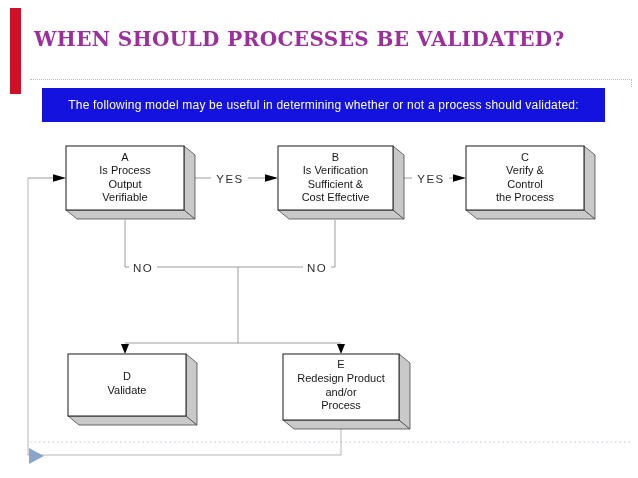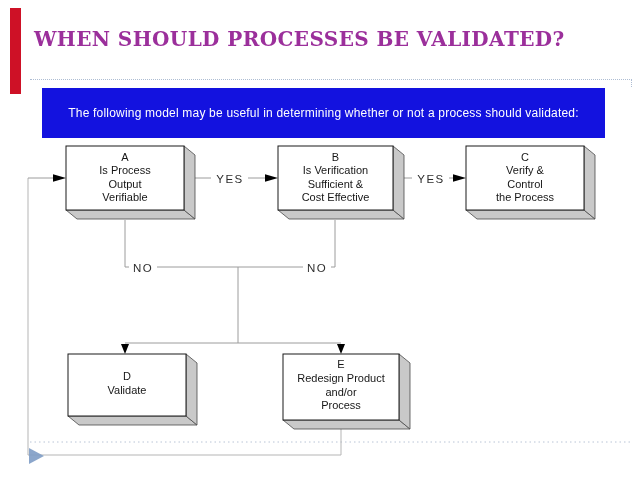--- a/index.html
+++ b/index.html
@@ -19,21 +19,21 @@
   }
   .dotted-top{
     position:absolute;left:30px;top:79px;width:602px;height:0;
     border-top:1px dotted #aebdd3;
   }
   .dotted-top-tick{
     position:absolute;left:631px;top:79px;height:8px;width:0;
     border-left:1px dotted #aebdd3;
   }
   .intro-banner{
-    position:absolute;left:42px;top:88px;width:563px;height:50px;
+    position:absolute;left:42px;top:88px;width:563px;height:34px;
     background:#1312df;color:#ffffff;
     display:flex;align-items:center;justify-content:center;
     font-size:12px;letter-spacing:0.2px;text-align:center;
   }
   .flowchart-svg{position:absolute;left:0;top:130px;}
   .box-face{fill:#ffffff;stroke:#1a1a1a;stroke-width:1;}
   .bevel{fill:#c9c9c9;stroke:#4a4a4a;stroke-width:0.8;stroke-linejoin:round;}
   .flow{stroke:#9c9c9c;stroke-width:1;fill:none;}
   .loop{stroke:#b5b5b5;stroke-width:1;fill:none;}
   .dotline{stroke:#b9c4d6;stroke-width:1;stroke-dasharray:1.5 3;}

